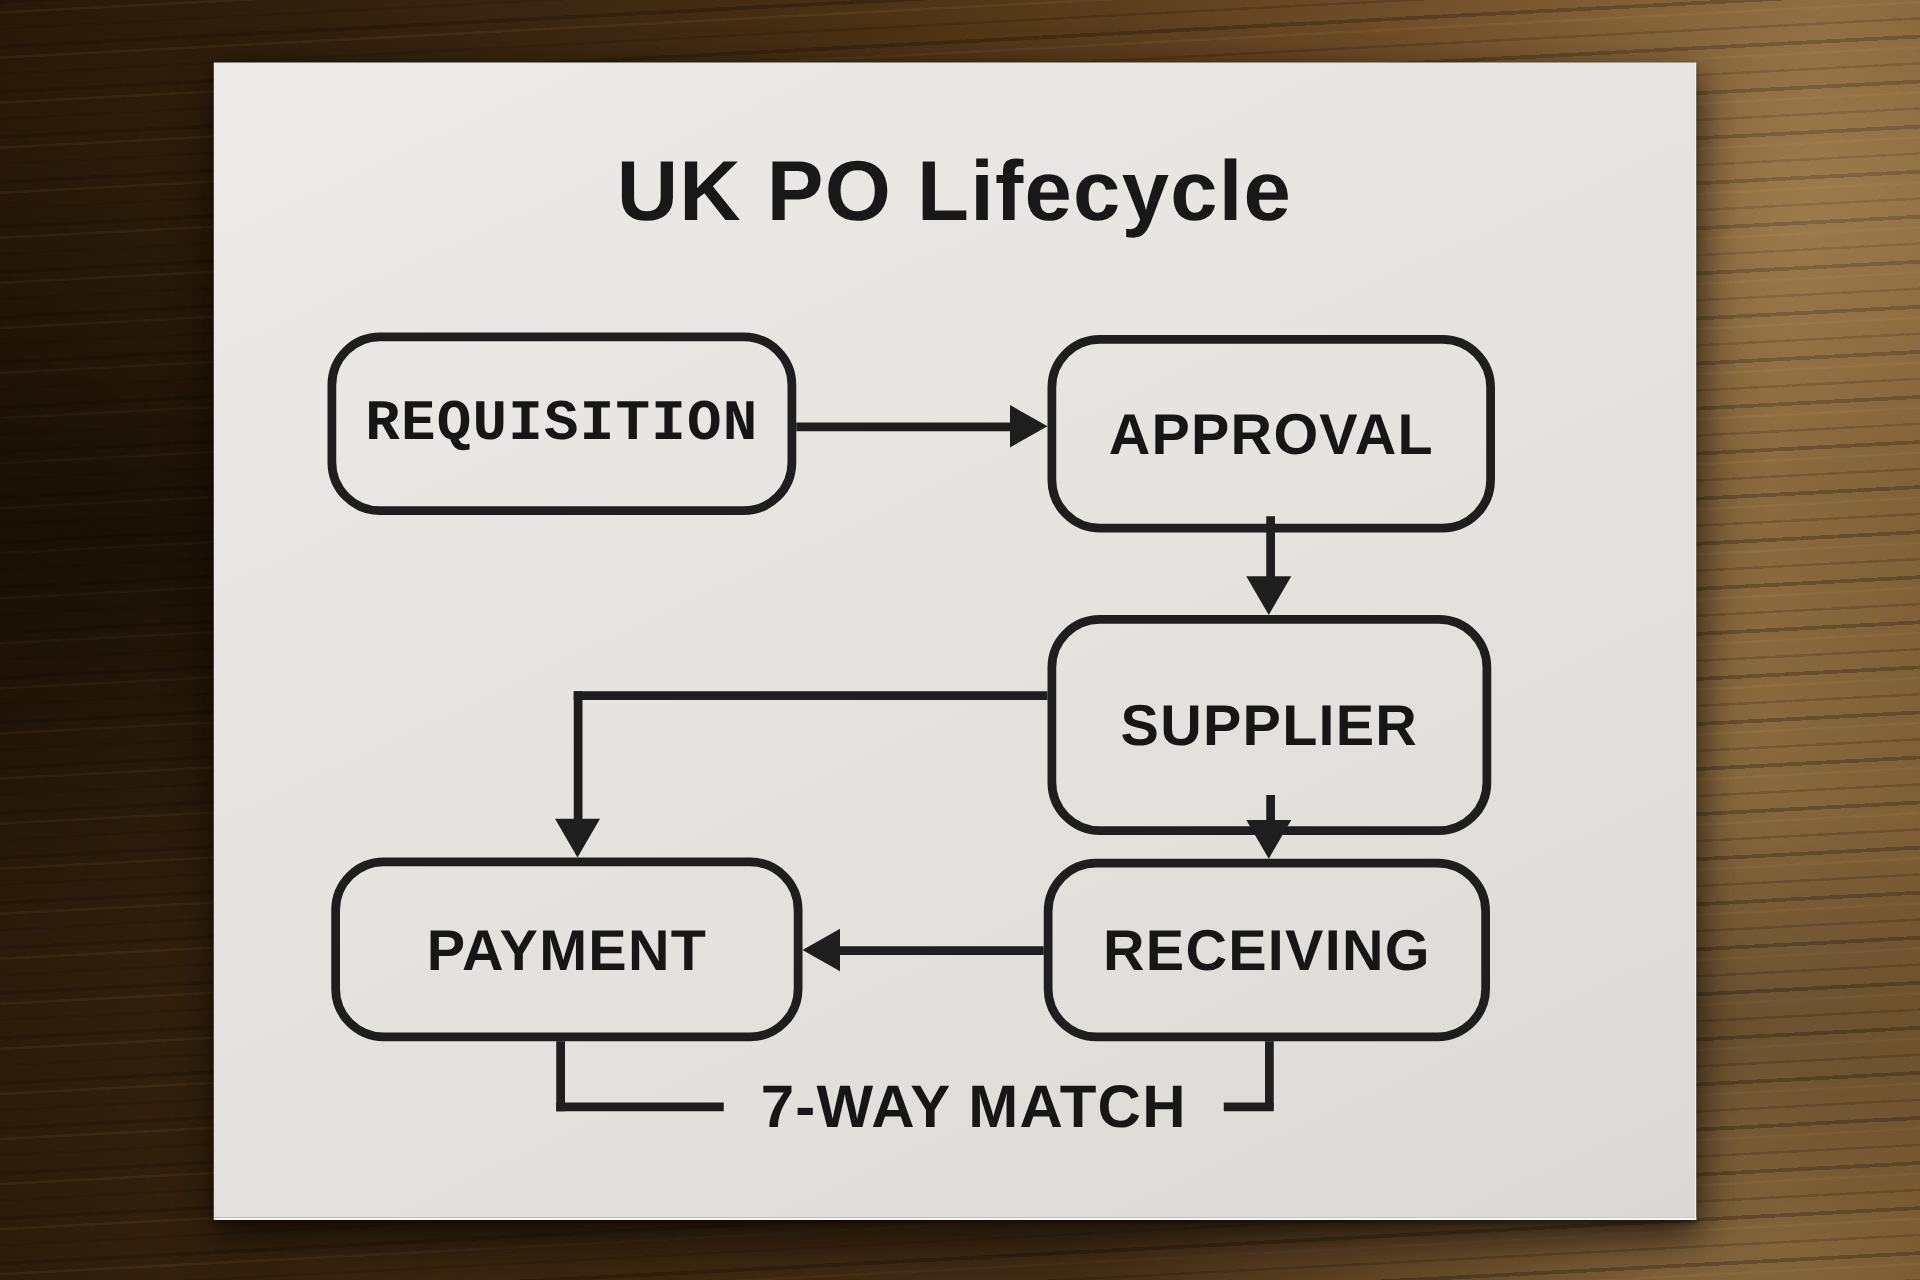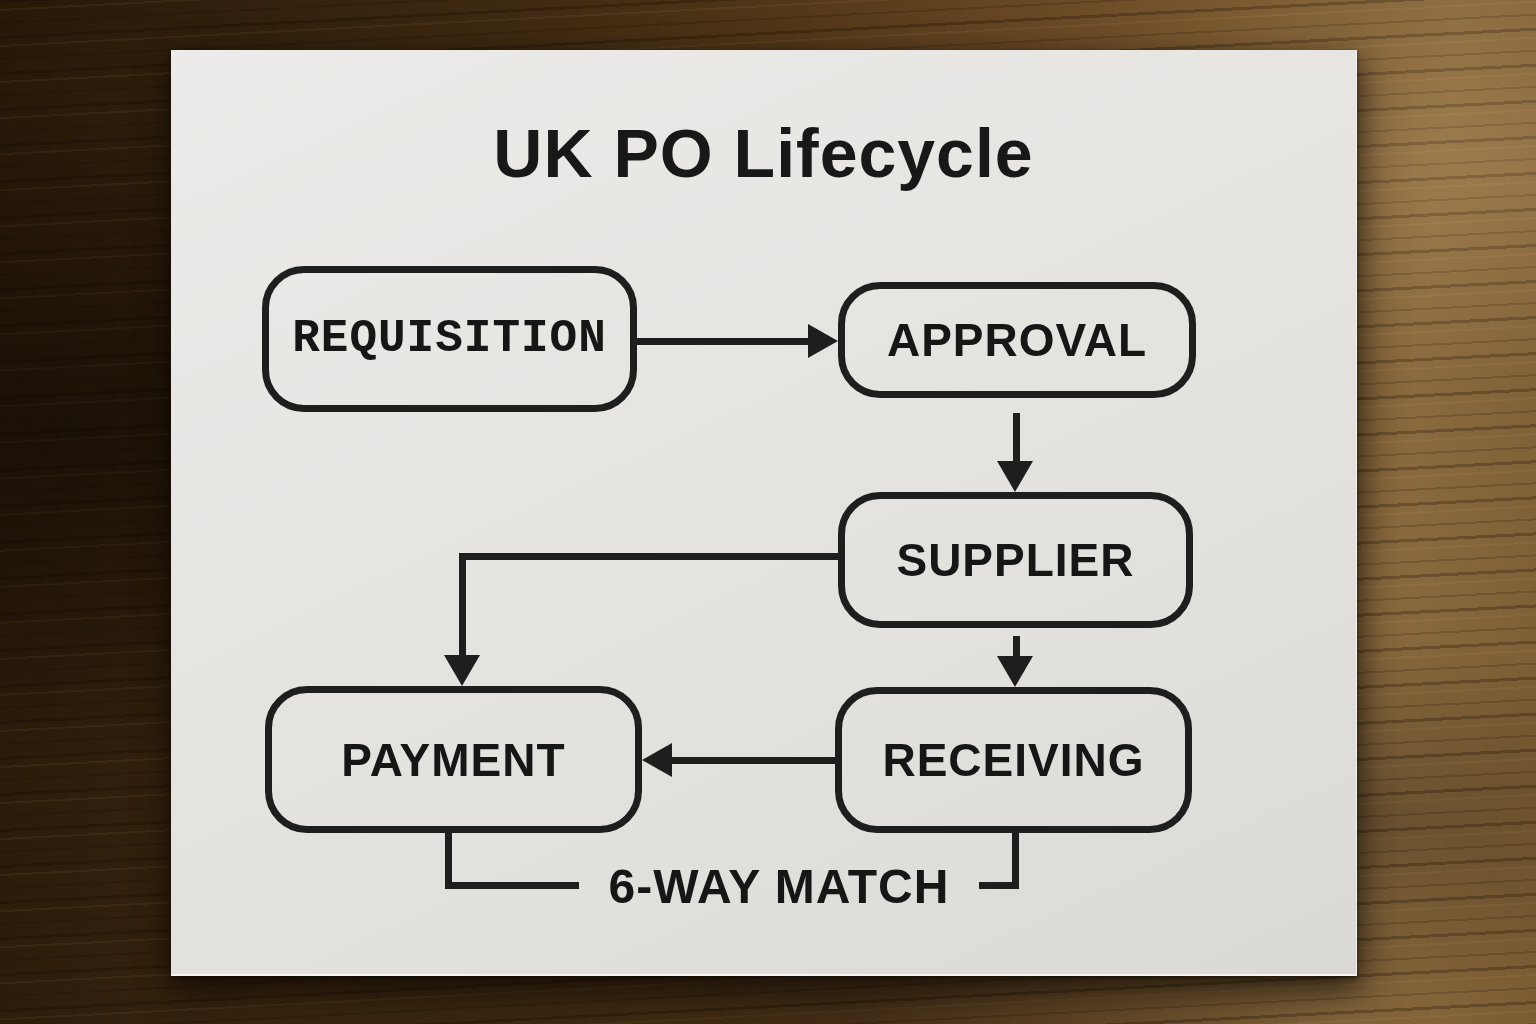--- a/index.html
+++ b/index.html
@@ -89,22 +89,22 @@
     justify-content: center;
   }
   .node-label {
     font-size: 46px;
     font-weight: 700;
     letter-spacing: 1px;
     color: #161616;
     white-space: nowrap;
   }
   .node-requisition { left: 91px;  top: 216px; width: 375px; height: 146px; font-family: Liberation Mono, monospace; }
-  .node-approval    { left: 667px; top: 232px; width: 358px; height: 116px; }
-  .node-supplier    { left: 667px; top: 442px; width: 355px; height: 136px; }
+  .node-approval    { left: 667px; top: 218px; width: 358px; height: 158px; }
+  .node-supplier    { left: 667px; top: 442px; width: 355px; height: 176px; }
   .node-receiving   { left: 664px; top: 637px; width: 357px; height: 146px; }
   .node-payment     { left: 94px;  top: 636px; width: 377px; height: 147px; }
 
   
   .seg {
     position: absolute;
     background: #1e1e1e;
   }
   .head {
     position: absolute;
@@ -186,18 +186,18 @@
 
     <div class="seg c4-hline"></div>
     <div class="seg c4-vline"></div>
     <div class="head head-down c4-head"></div>
 
     <div class="seg c5-line"></div>
     <div class="head head-left c5-head"></div>
 
     <div class="seg c6-vleft"></div>
     <div class="seg c6-hleft"></div>
-    <span class="match-label">6-WAY MATCH</span>
+    <span class="match-label">7-WAY MATCH</span>
     <div class="seg c6-hright"></div>
     <div class="seg c6-vright"></div>
 
   </div>
 </div>
 
 </body></html>

